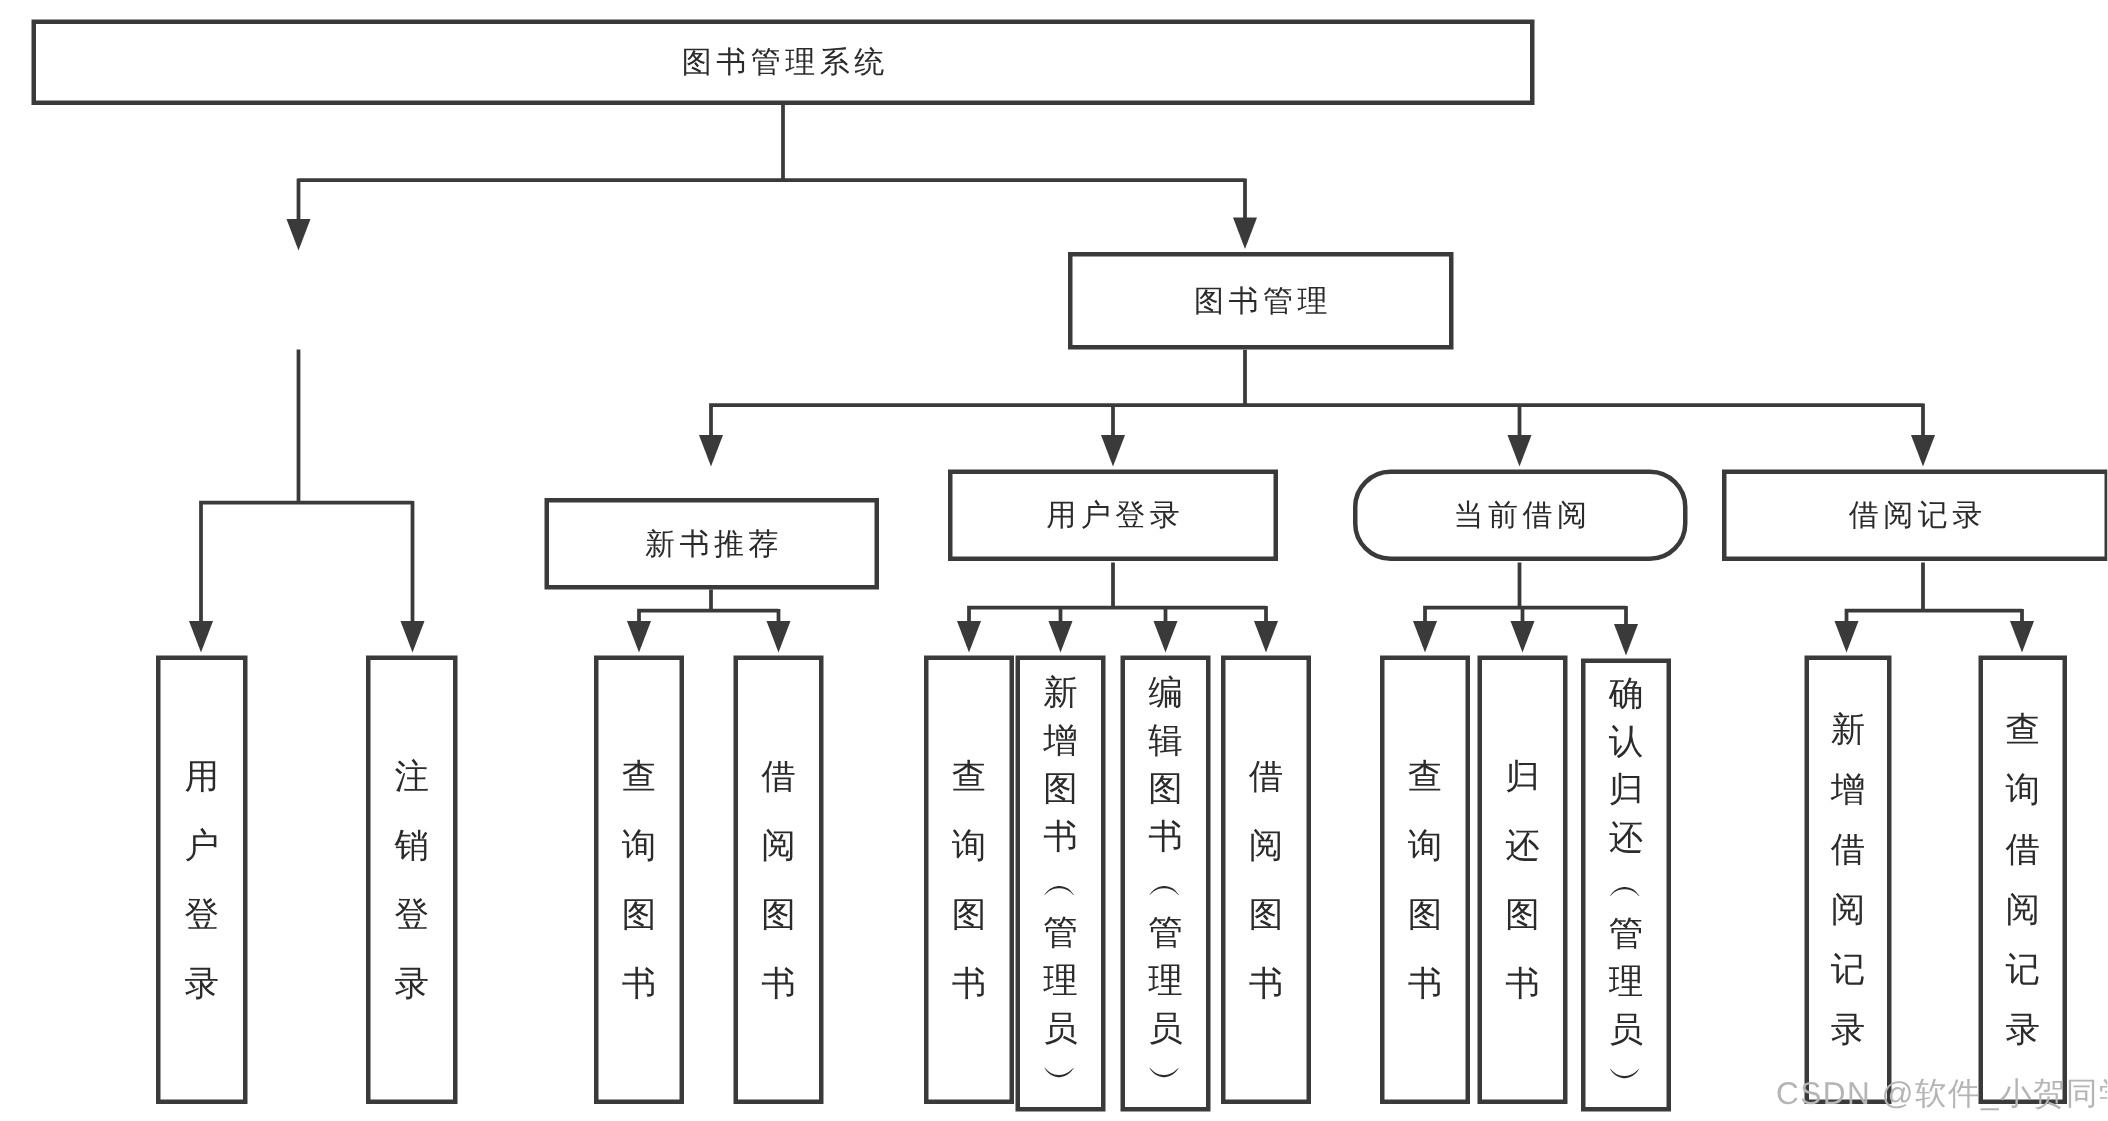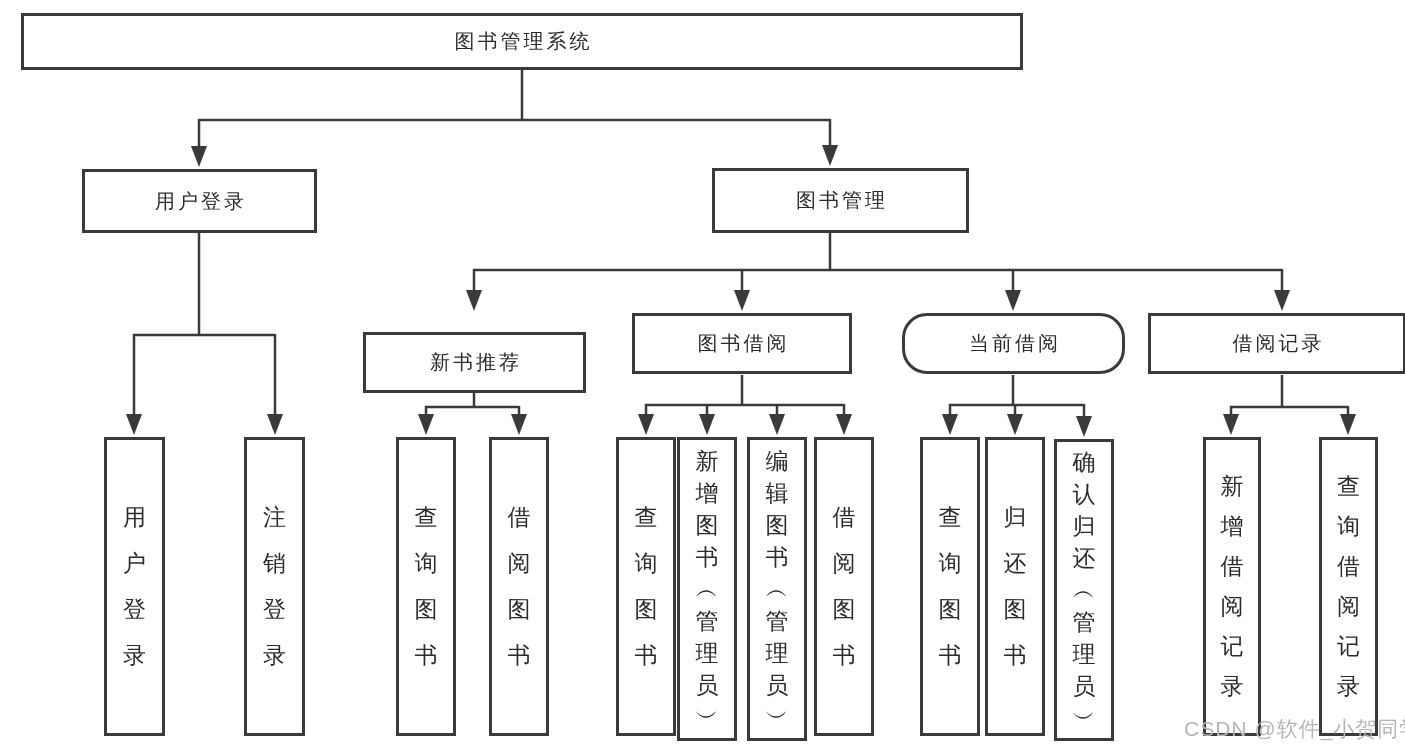--- a/index.html
+++ b/index.html
@@ -112,32 +112,29 @@
       <polygon points="1076,416 1092,416 1084,437"></polygon>
       <polygon points="1223,414 1239,414 1231,435"></polygon>
       <polygon points="1340,414 1356,414 1348,435"></polygon>
     </g>
   </svg>
 
   <div class="node n-root">
     <span>图书管理系统</span>
   </div>
 
-  <div class="node n-ulogin">
-    <span>用户登录</span>
-  </div>
   <div class="node n-bmgmt">
     <span>图书管理</span>
   </div>
 
   <div class="node n-rec">
     <span>新书推荐</span>
   </div>
   <div class="node n-borrow">
-    <span>图书借阅</span>
+    <span>用户登录</span>
   </div>
   <div class="node n-cur">
     <span>当前借阅</span>
   </div>
   <div class="node n-rec2">
     <span>借阅记录</span>
   </div>
 
   <div class="vnode v1 pitch4">
       <span>用</span>

